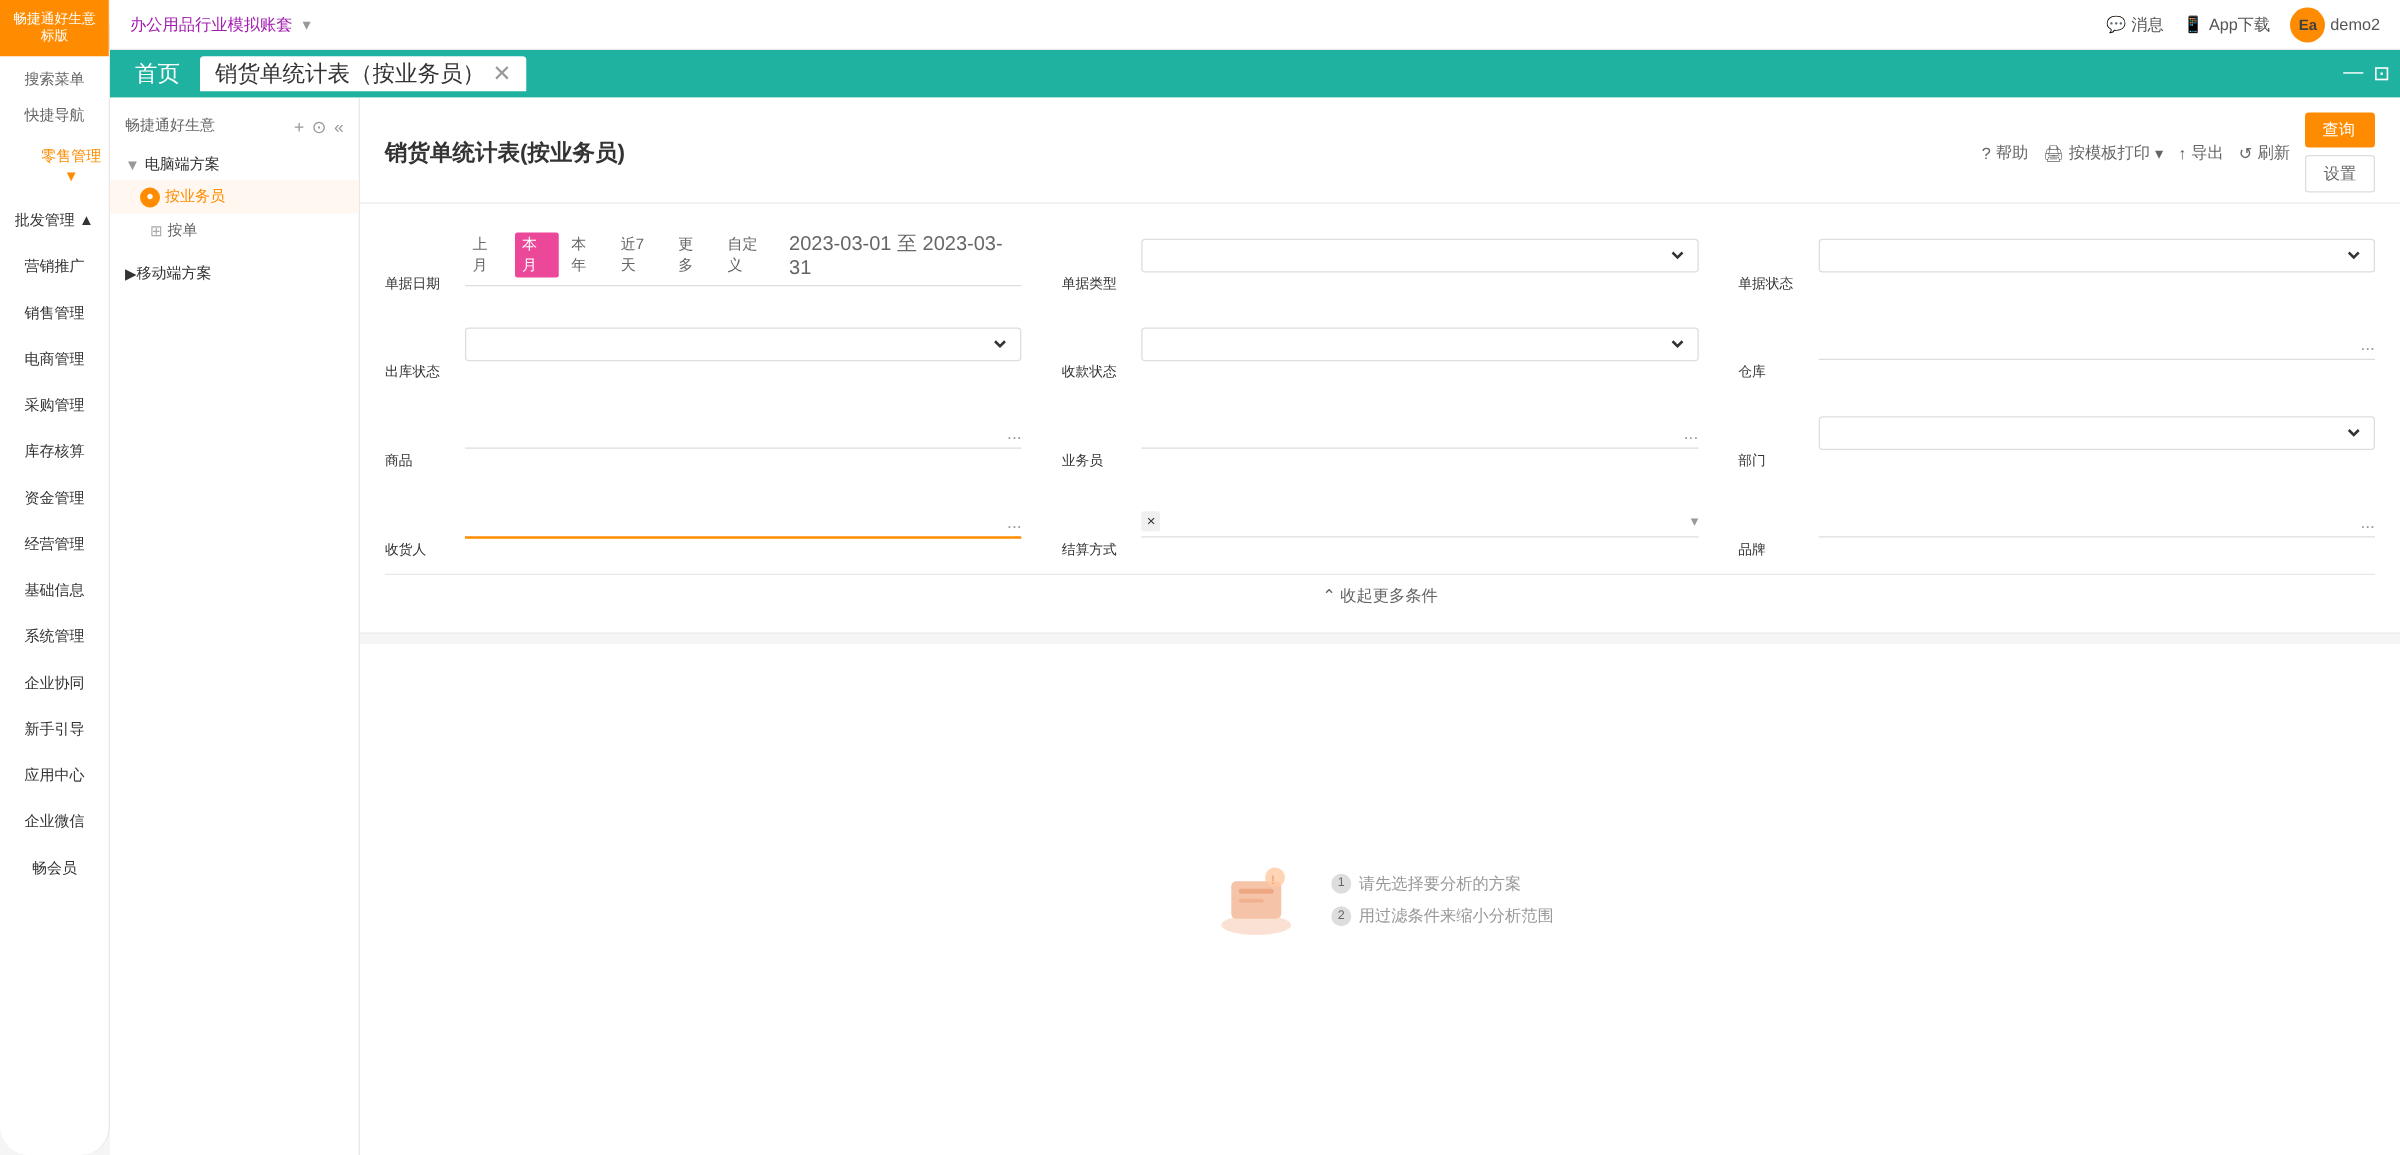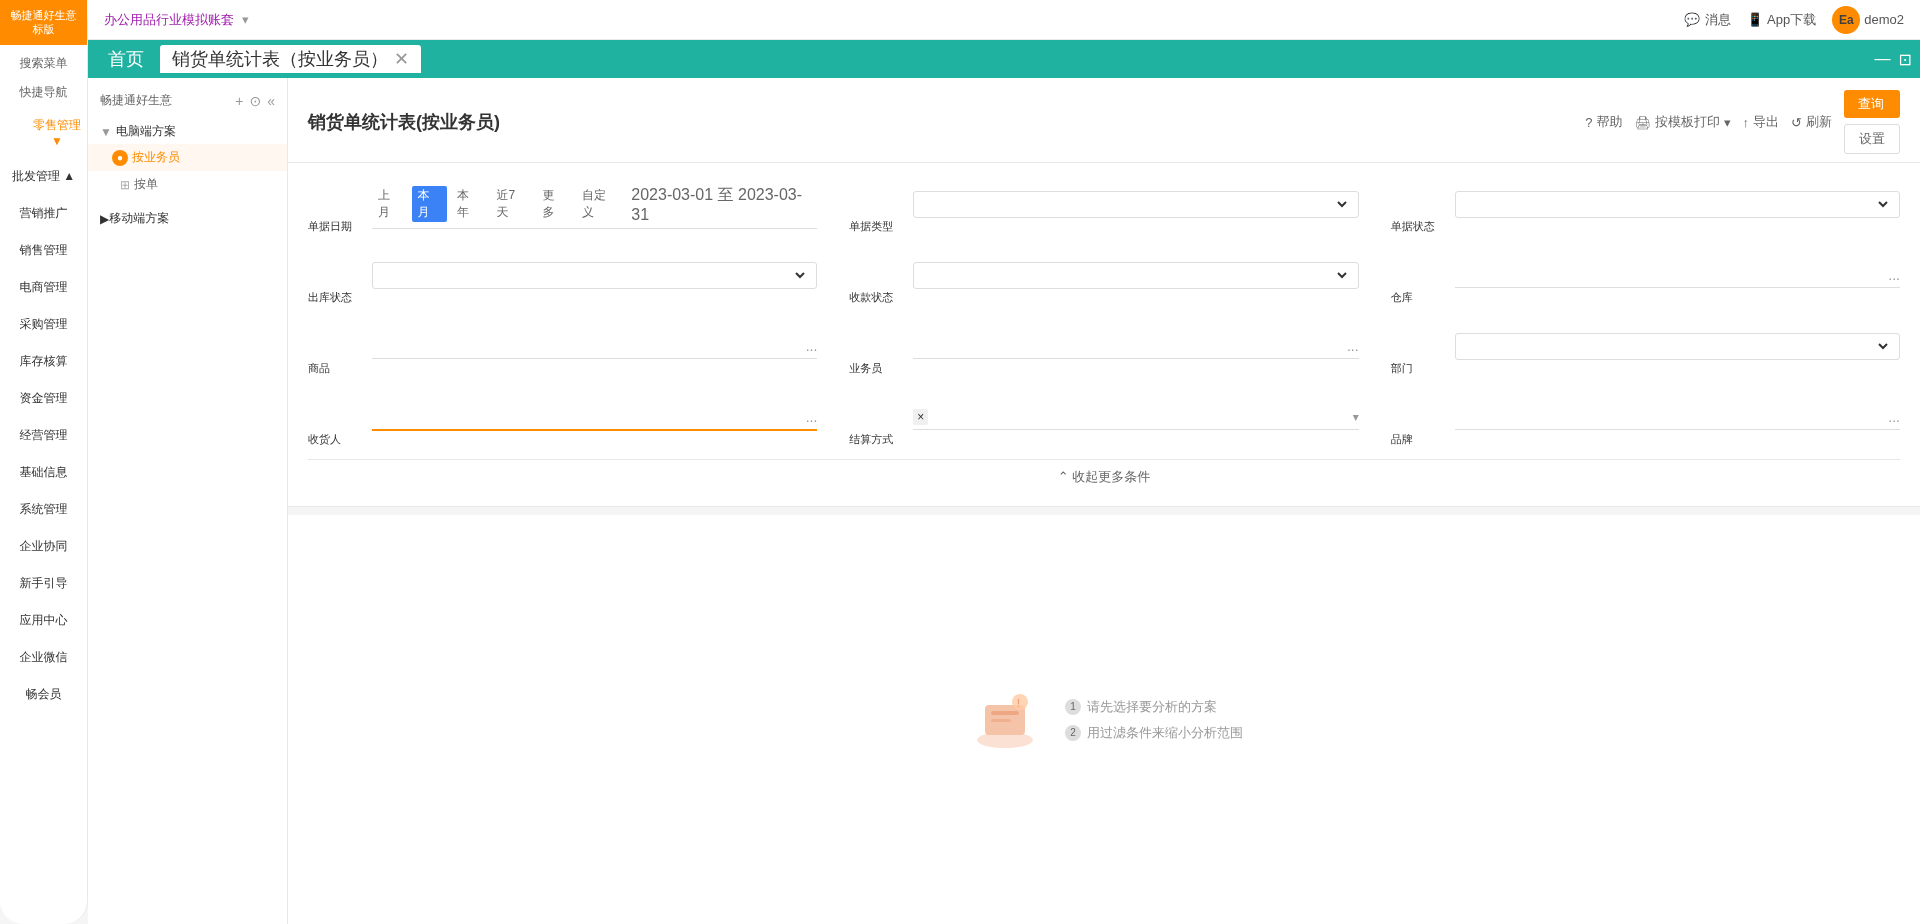--- a/index.html
+++ b/index.html
@@ -68,21 +68,21 @@
     .filter-row { display: flex; align-items: center; margin-bottom: 12px; gap: 0; }
     .filter-row:last-child { margin-bottom: 0; }
     .filter-item { display: flex; align-items: center; flex: 1; min-width: 0; }
     .filter-label { font-size: 11px; color: #333; white-space: nowrap; margin-right: 8px; min-width: 56px; margin-top: 44px; }
     .filter-control { flex: 1; display: flex; align-items: center; border-bottom: 1px solid #ddd; padding: 4px 0; position: relative; min-width: 0; }
     .filter-control select { border: none; outline: none; width: 100%; font-size: 13px; color: #333; background: transparent; }
     .filter-divider { width: 32px; flex-shrink: 0; }
     .date-range { display: flex; align-items: center; gap: 4px; border-bottom: 1px solid #ddd; padding: 4px 0; }
     .date-tabs { display: flex; gap: 4px; font-size: 12px; margin-right: 4px; }
     .date-tab { padding: 1px 6px; border-radius: 2px; cursor: pointer; color: #666; }
-    .date-tab.active { background: #3b82f6; color: #fff; }
+    .date-tab.active { background: #ec4899; color: #fff; }
     .date-value { font-size: 16px; color: #666; }
     .dropdown-arrow { color: #999; font-size: 12px; margin-left: 4px; }
     .filter-dots { color: #999; cursor: pointer; margin-left: 4px; font-size: 14px; }
     .filter-tag { display: flex; align-items: center; background: #f0f0f0; border-radius: 2px; padding: 1px 4px; font-size: 12px; color: #333; }
     .collapse-btn { text-align: center; padding: 8px 0; color: #666; font-size: 13px; cursor: pointer; background: #fff; border-top: 1px solid #e8e8e8; }
 
     
     .empty-state { flex: 1; display: flex; align-items: center; justify-content: center; background: #fff; margin-top: 8px; }
     .empty-content { display: flex; align-items: center; gap: 20px; }
     .empty-icon { width: 80px; height: 80px; }

